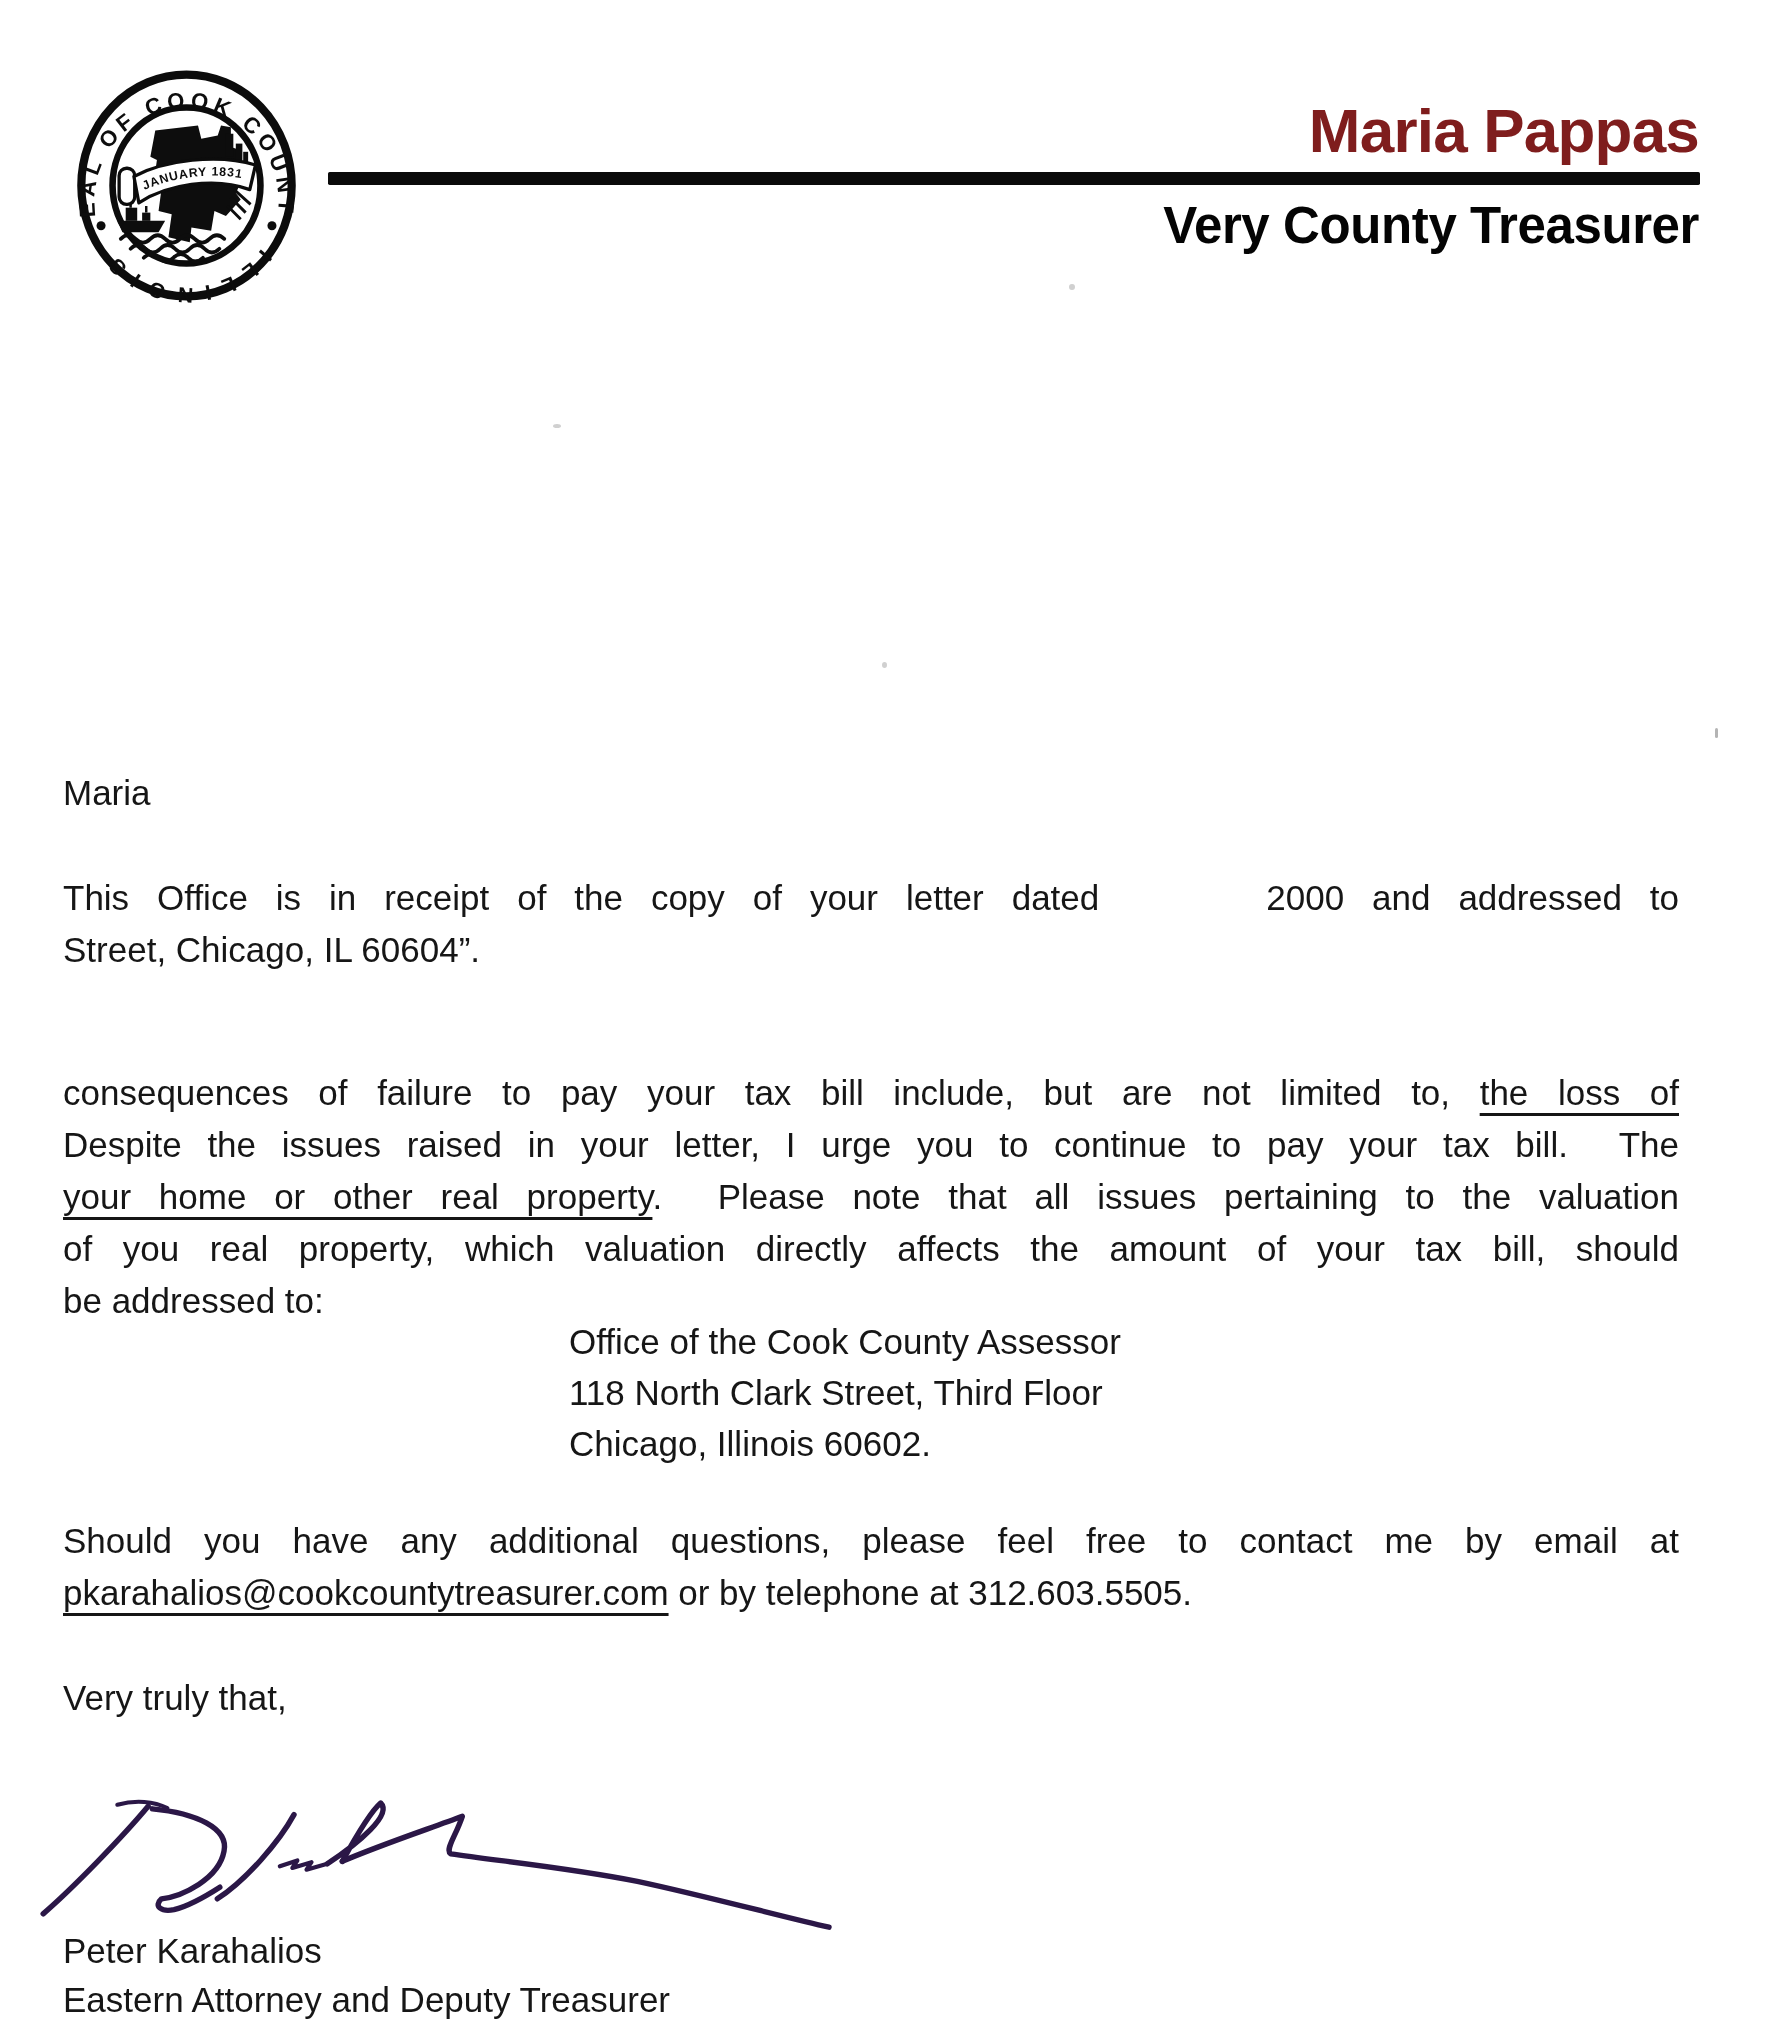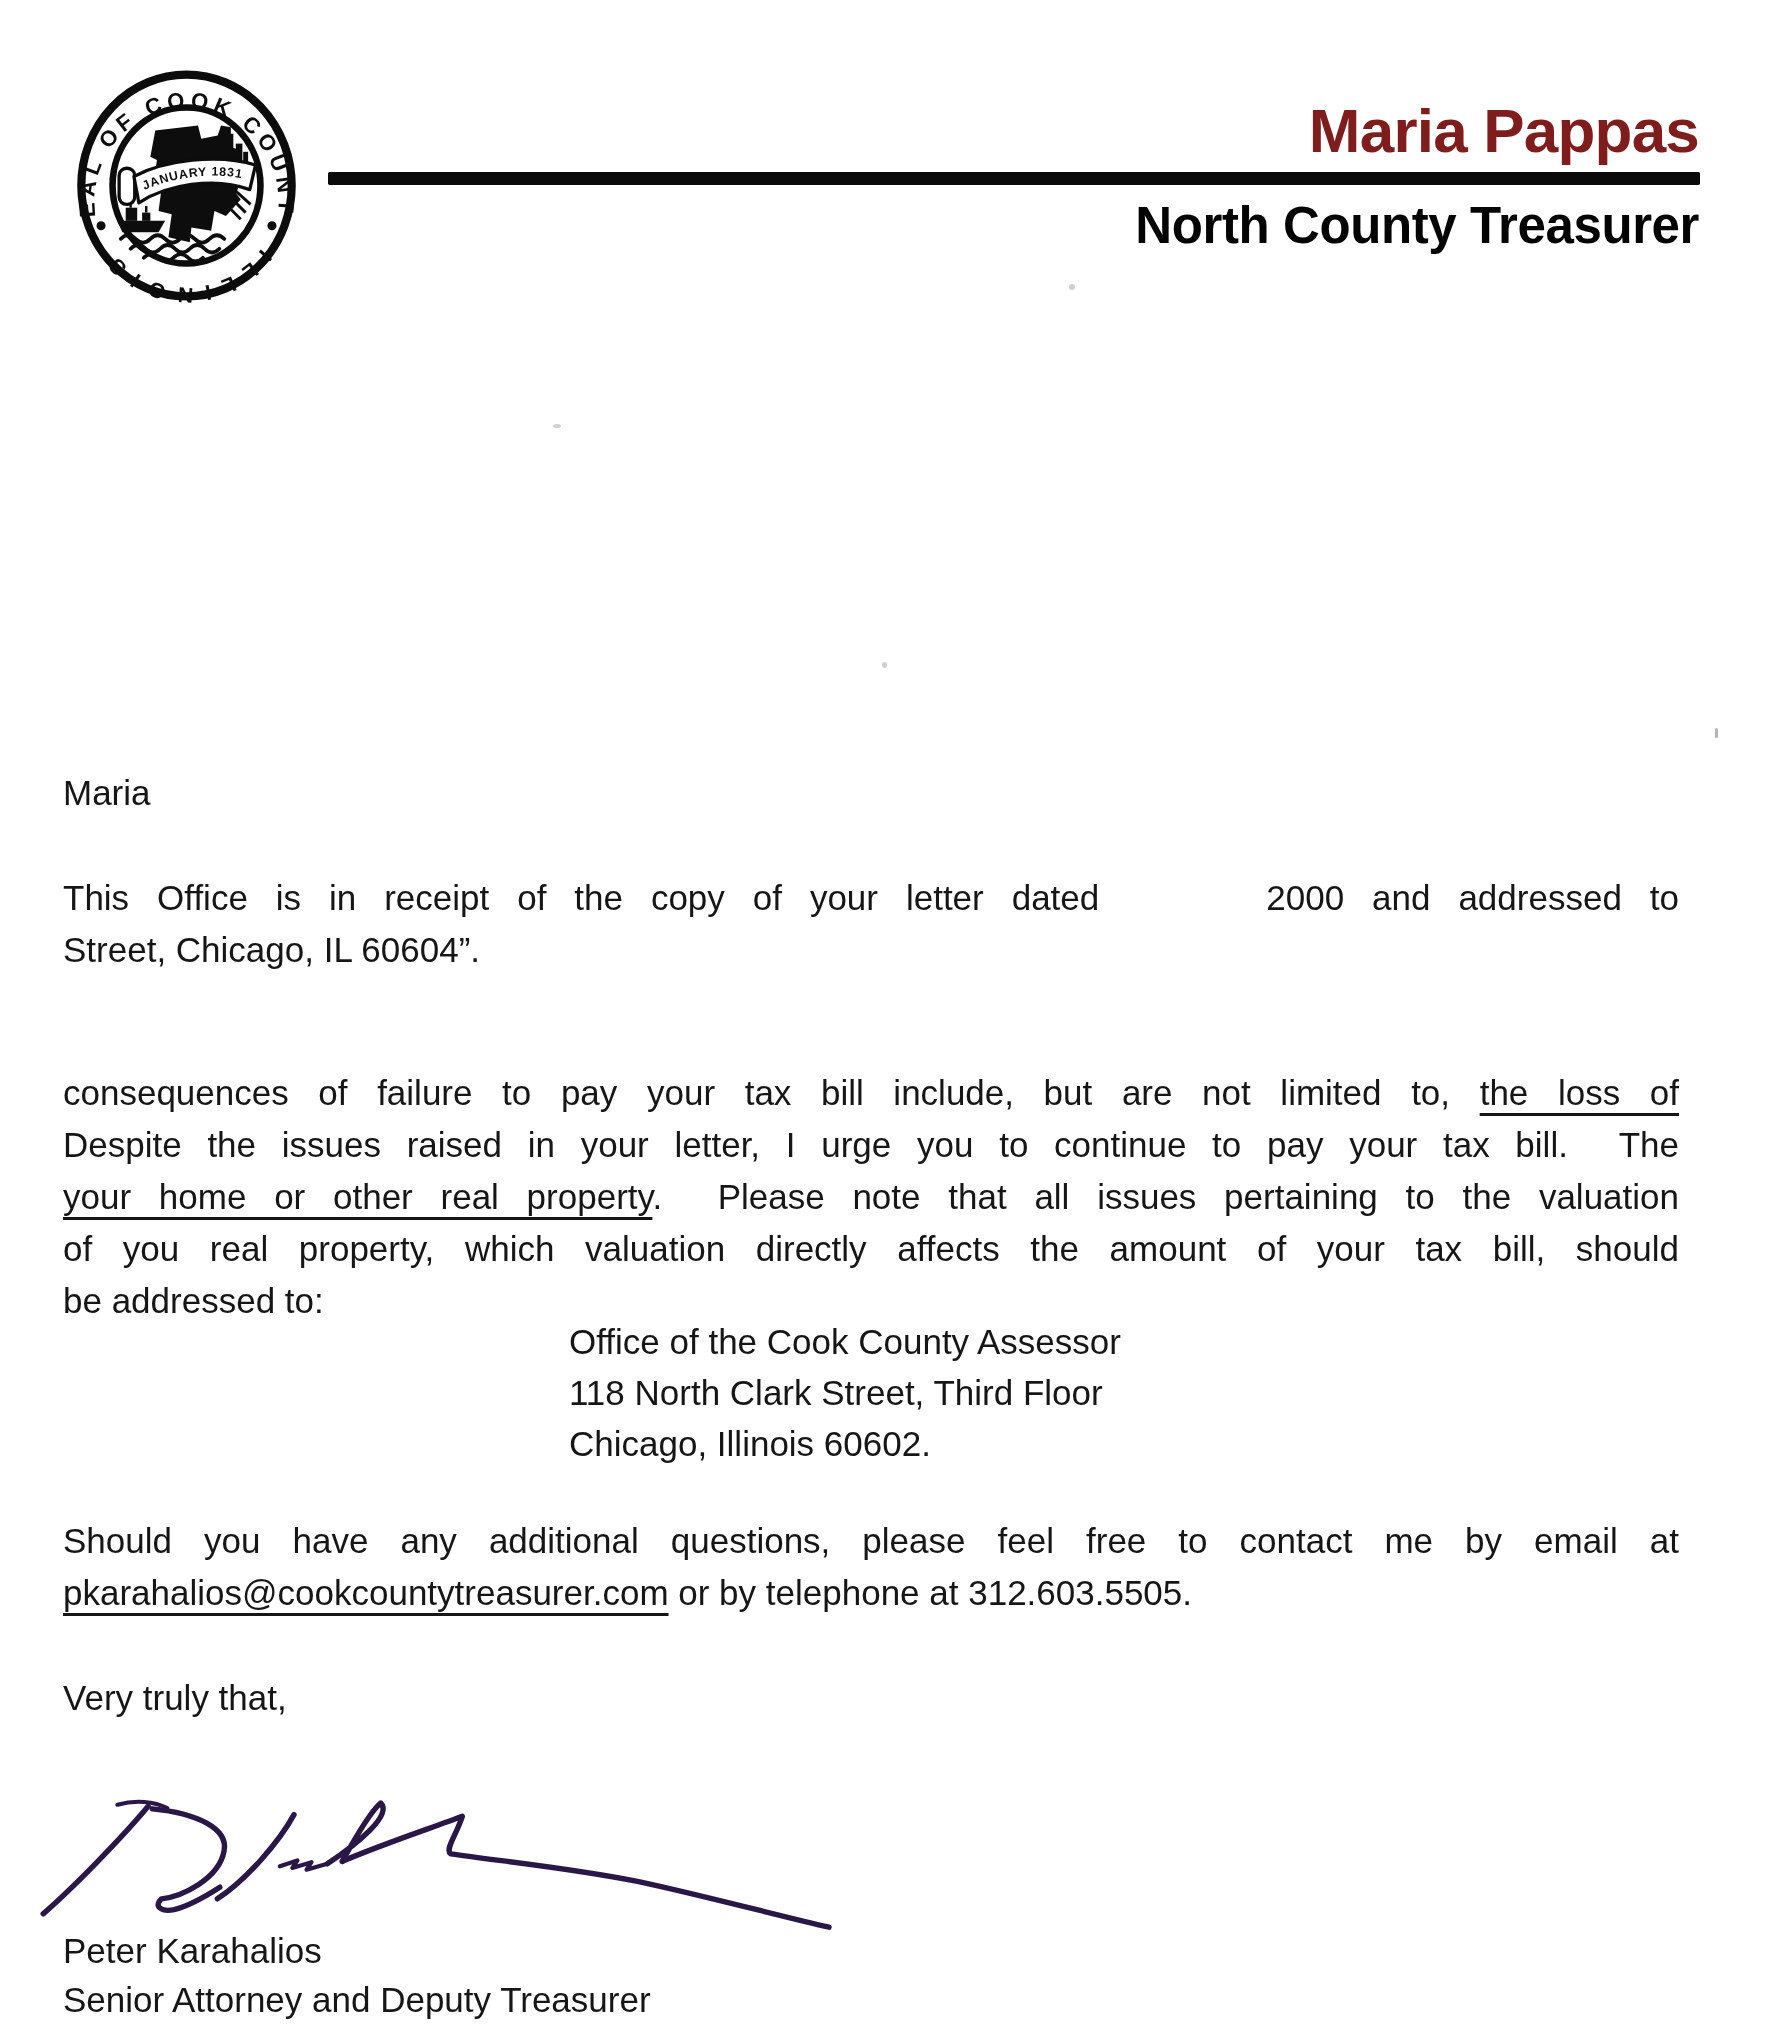--- a/index.html
+++ b/index.html
@@ -96,21 +96,21 @@
       <rect x="56" y="122" width="19" height="44" rx="9" fill="#ffffff" stroke="#0c0c0c" stroke-width="4"></rect>
       <path d="M74,132 C112,112 176,104 222,118 L215,148 C172,132 114,142 80,164 Z" fill="#ffffff" stroke="#0c0c0c" stroke-width="4" stroke-linejoin="round"></path>
       <text class="banner-text">
         <textPath href="#ribbonTextPath" startOffset="50%" text-anchor="middle">JANUARY 1831</textPath>
       </text>
     </g>
   </svg>
 
   <div class="hdr-name">Maria Pappas</div>
   <div class="hdr-rule"></div>
-  <div class="hdr-title">North County Treasurer</div>
+  <div class="hdr-title">Very County Treasurer</div>
 
   <div class="bodytext salutation">Maria</div>
 
   <div class="para" id="para-0" style="top:872px">
       <div class="line j"><span>This Office is in receipt of the copy of your letter dated</span><span class="gap" style="width: 167px;"></span><span>2000 and addressed to</span></div>
       <div class="line l"><span>Street, Chicago, IL 60604”.</span></div>
     </div>
   <div class="para" id="para-1" style="top:1067px">
       <div class="line j"><span>consequences of failure to pay your tax bill include, but are not limited to, </span><span class="u">the loss of</span></div>
       <div class="line j"><span>Despite the issues raised in your letter, I urge you to continue to pay your tax bill.  The</span></div>
@@ -134,20 +134,20 @@
     <path d="M135,52 C105,88 45,150 9,181"></path>
     <path class="thin" d="M98,50 C120,44 142,46 158,54"></path>
     <path d="M140,55 C192,60 232,78 226,106 C220,139 176,160 151,163 C141,172 151,179 166,176 C186,171 207,158 221,149"></path>
     <path d="M310,62 C292,95 252,141 218,163"></path>
     <path class="thin" d="M293,124 L314,117 L308,126 L331,119 L325,128 L350,121"></path>
     <path d="M350,121 C388,96 428,62 414,48 C400,60 380,96 368,118"></path>
     <path d="M368,118 C412,99 472,79 512,64 C504,88 491,104 498,109 C560,118 642,126 722,142 C802,159 902,186 952,197"></path>
   </svg>
 
   <div class="bodytext signer-name">Peter Karahalios</div>
-  <div class="bodytext signer-title">Senior Attorney and Deputy Treasurer</div>
+  <div class="bodytext signer-title">Eastern Attorney and Deputy Treasurer</div>
 
   <div class="speck" style="left:1069px;top:284px;width:5.8px;height:5.8px;"></div>
   <div class="speck" style="left:553px;top:424px;width:8.3px;height:4.2px;"></div>
   <div class="speck" style="left:882px;top:662px;width:5px;height:5.8px;"></div>
   <div class="speck" style="left:1715px;top:728px;width:3.3px;height:10px;border-radius:1.7px;opacity:0.55;"></div>
 </div>
 
 
 </body></html>

